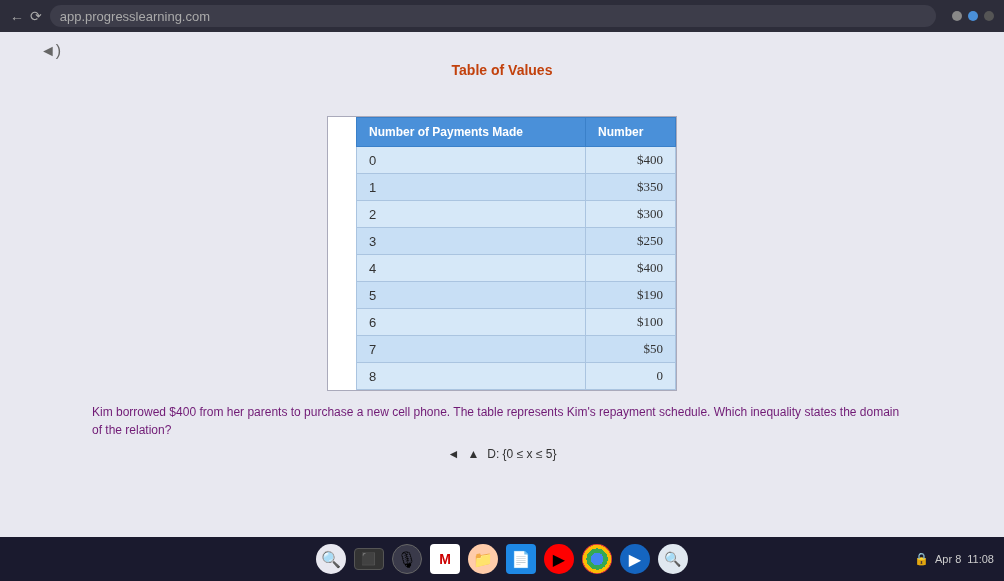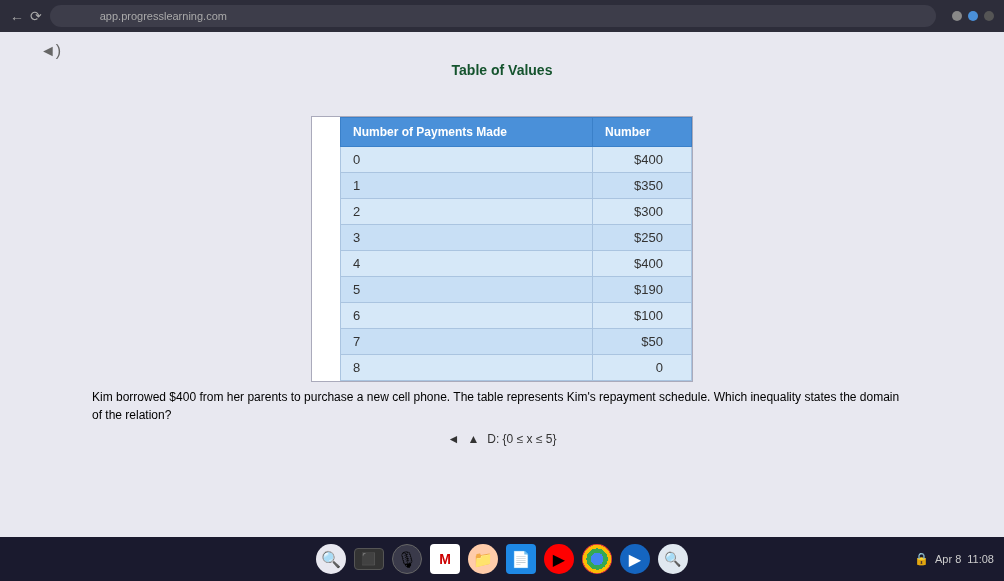--- a/index.html
+++ b/index.html
@@ -35,22 +35,21 @@
       height: 22px;
       background: #3d3d4a;
       border-radius: 11px;
       display: flex;
       align-items: center;
       padding: 0 10px;
     }
 
     .address-text {
       color: #aaa;
-      font-size: 11px;
-      margin-left: 40px;
+      font-size: 13px;
     }
 
     
     .main-area {
       width: 100%;
       height: calc(100% - 32px - 44px);
       background: #e8e8f0;
       display: flex;
       flex-direction: column;
       align-items: center;
@@ -86,27 +85,27 @@
       margin-top: 30px;
       background: white;
       border: 1px solid #aab;
       min-width: 320px;
     }
 
     .table-title {
       text-align: center;
       font-size: 14px;
       font-weight: bold;
-      color: #14532d;
+      color: #c2410c;
       margin-bottom: 8px;
     }
 
     table {
       border-collapse: collapse;
-      width: 352px;
+      width: 320px;
       margin-left: 28px;
     }
 
     table thead tr {
       background: #4a90d9;
     }
 
     table thead th {
       color: white;
       font-size: 12px;
@@ -126,29 +125,30 @@
 
     table tbody td {
       font-size: 13px;
       color: #333;
       padding: 5px 12px;
       border: 1px solid #aac4e0;
     }
 
     table tbody td:last-child {
       text-align: right;
-      padding-right: 28px;
+      padding-right: 12px;
+      font-family: Liberation Serif, serif;
     }
 
     
     .question-area {
-      margin-top: 6px;
+      margin-top: 12px;
       max-width: 820px;
       font-size: 12px;
-      color: #000000;
+      color: #701a75;
       line-height: 1.5;
     }
 
     
     .answer-area {
       margin-top: 8px;
       display: flex;
       align-items: center;
       gap: 8px;
       font-size: 12px;

